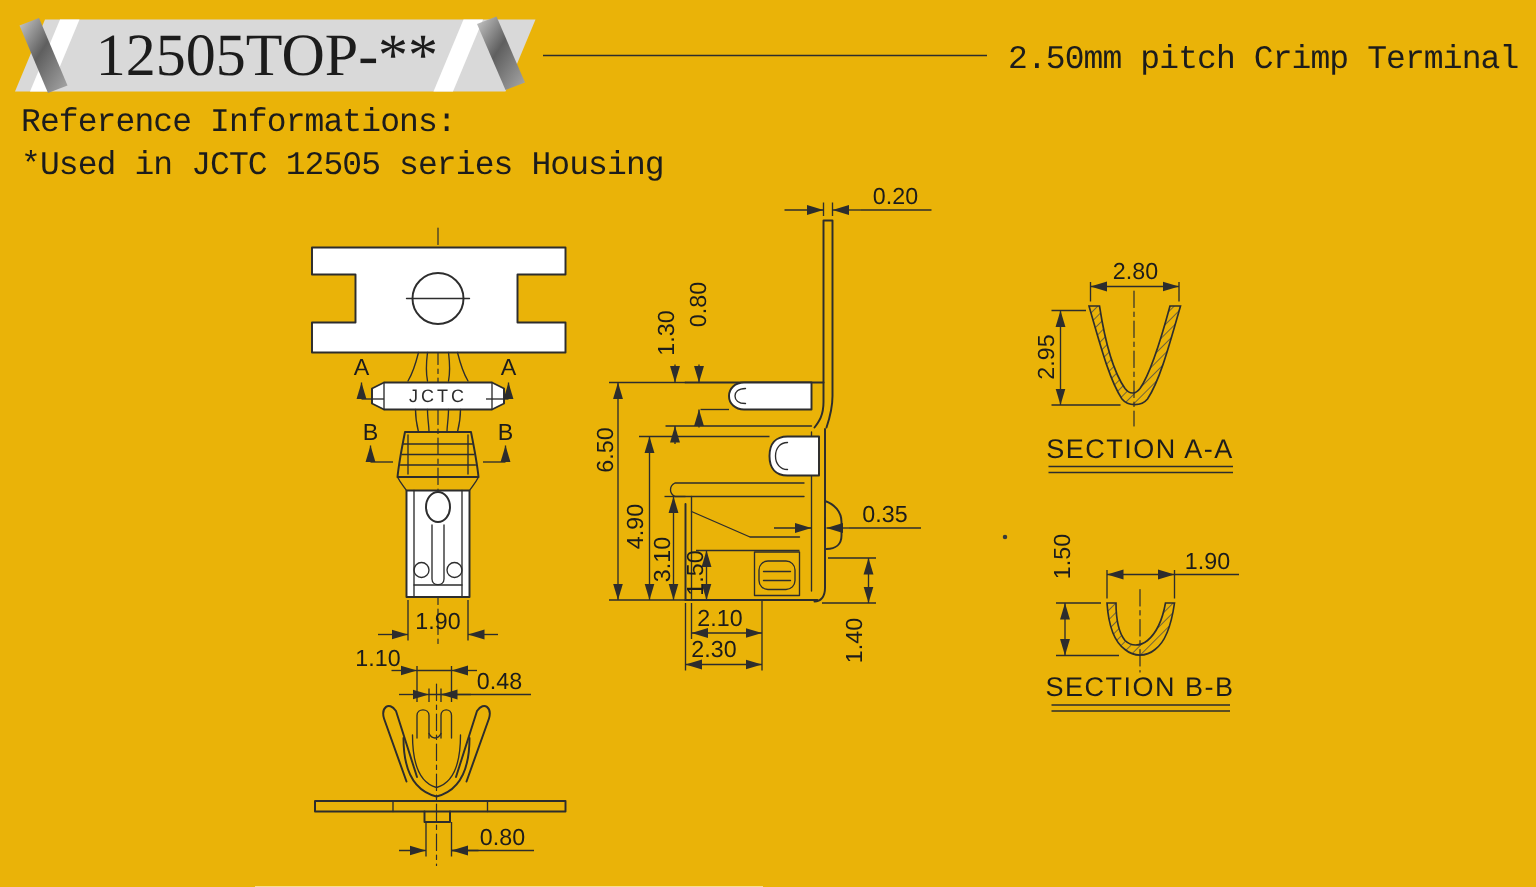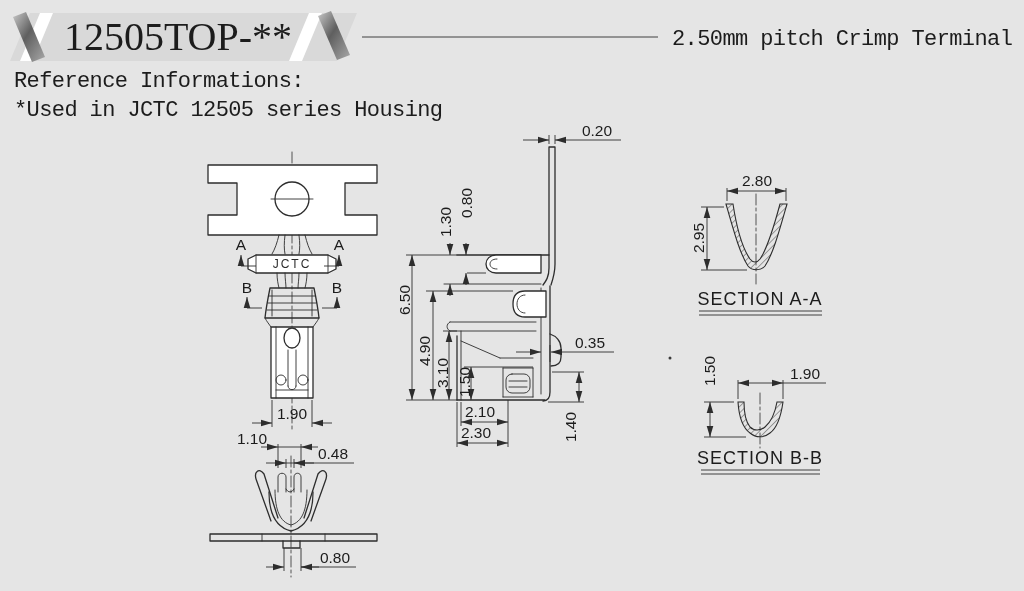--- a/index.html
+++ b/index.html
@@ -1,16 +1,16 @@
 <!DOCTYPE html>
 <html><head>
 <meta charset="utf-8">
 <style>
   html,body{margin:0;padding:0;background:#fff;}
-  .page{position:relative;width:1024px;height:591px;background:#e5e5e5;overflow:hidden;
+  .page{position:relative;width:1024px;height:591px;background:#eab308;overflow:hidden;
         font-family:"Liberation Sans",sans-serif;}
   svg{position:absolute;left:0;top:0;}
   .ol{fill:none;stroke:#2d2d2d;stroke-width:1.3;stroke-linejoin:round;stroke-linecap:round;}
   .olf{fill:#ffffff;stroke:#2d2d2d;stroke-width:1.3;stroke-linejoin:round;}
   .thin{fill:none;stroke:#2d2d2d;stroke-width:0.9;stroke-linecap:round;}
   .dim{fill:none;stroke:#2d2d2d;stroke-width:0.9;}
   .cl{stroke-dasharray:11 3 3 3;stroke-width:0.8;}
   text{fill:#1c1c1c;}
   .dimtxt{font:15.5px "Liberation Sans",sans-serif;}
   .sectxt{font:18px "Liberation Sans",sans-serif;letter-spacing:1px;}

